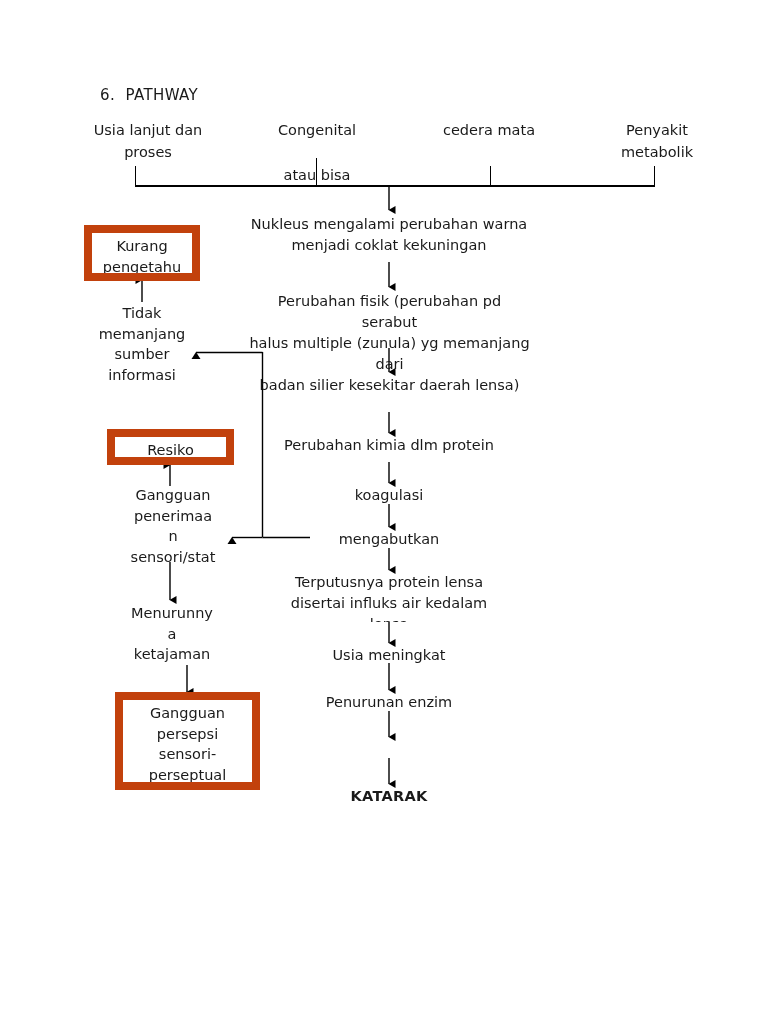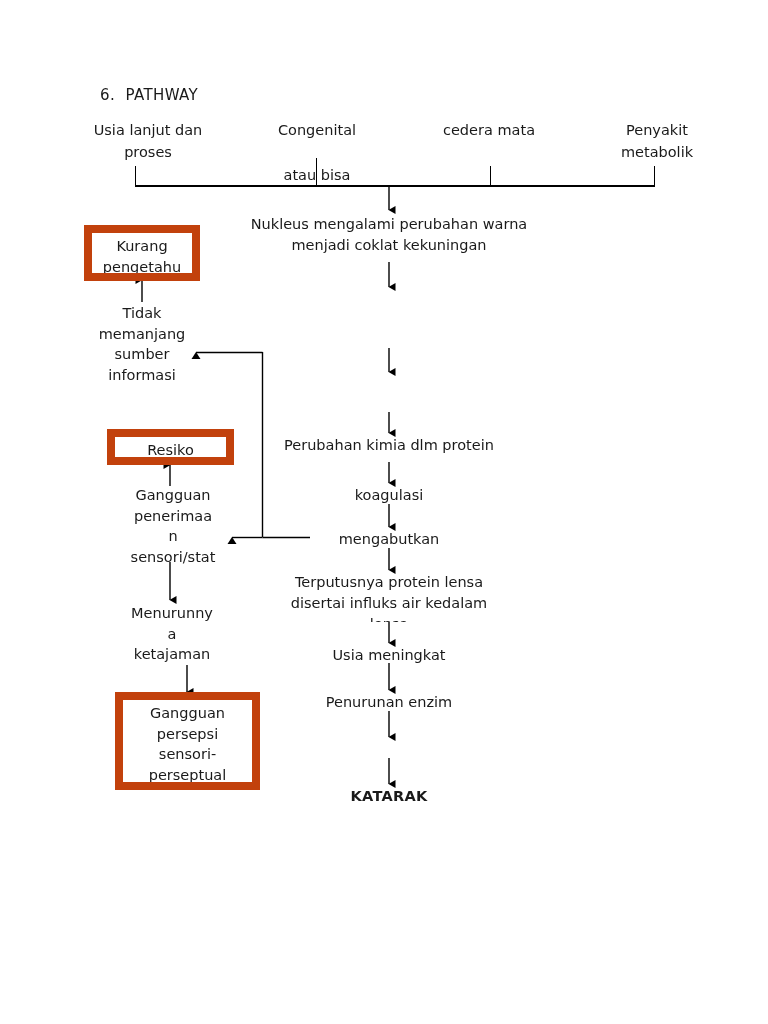--- a/index.html
+++ b/index.html
@@ -172,20 +172,23 @@
   <div class="abs cause-label" id="cause-1">Congenital
 
 atau bisa</div>
   <div class="abs cause-label" id="cause-2">cedera mata</div>
   <div class="abs cause-label" id="cause-3">Penyakit
 metabolik</div>
 
   <div class="abs flow-text" style="left:239px; top:214px; width:300px;">Nukleus  mengalami perubahan warna
 menjadi coklat kekuningan</div>
 
+  <div class="abs flow-text" style="left:249px; top:291px; width:281px;">Perubahan fisik (perubahan pd serabut
+halus multiple (zunula) yg memanjang dari
+badan silier kesekitar daerah lensa)</div>
 
 
   <div class="abs flow-text clip" style="left:274px; top:435px; width:230px; height:26px;">Perubahan kimia dlm protein</div>
 
   <div class="abs flow-text" style="left:329px; top:485px; width:120px;">koagulasi</div>
 
   <div class="abs flow-text" style="left:319px; top:529px; width:140px;">mengabutkan</div>
 
   <div class="abs flow-text clip" style="left:279px; top:572px; width:220px; height:50px;">Terputusnya protein lensa
 disertai influks air kedalam

